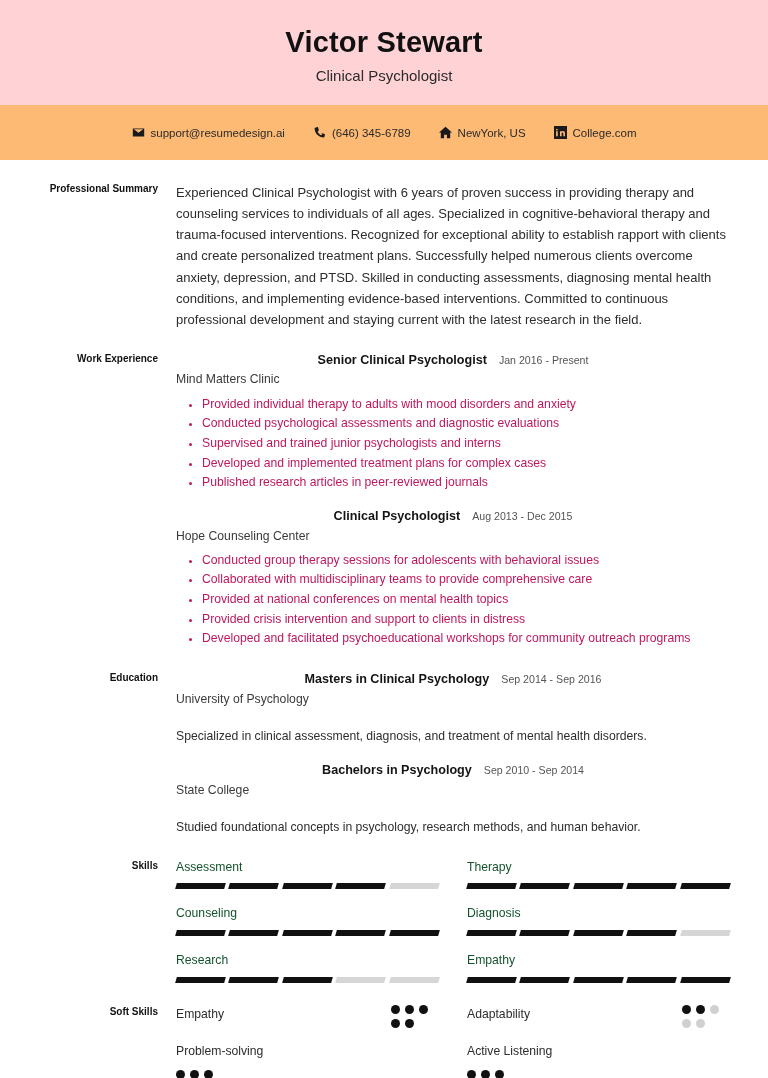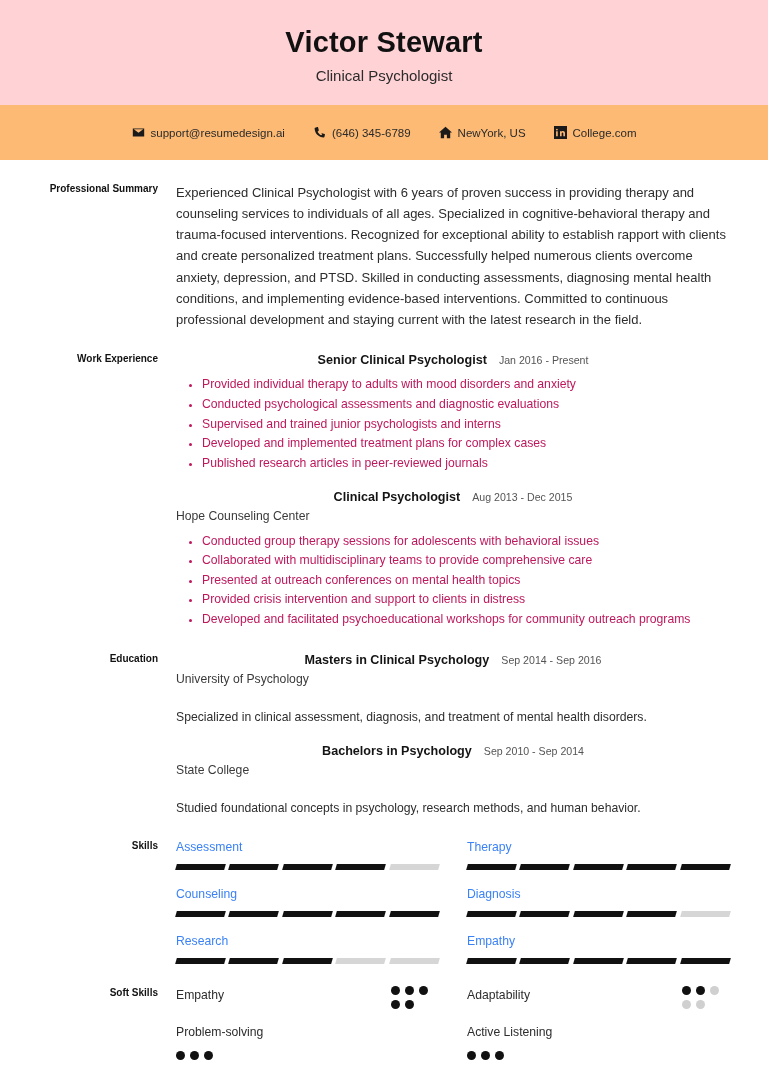--- a/index.html
+++ b/index.html
@@ -141,21 +141,21 @@
   .two-col {
     display: flex;
     gap: 28px;
   }
   .col { flex: 1 1 0; min-width: 0; }
 
   .skill { margin-bottom: 16px; }
   .skill:last-child { margin-bottom: 0; }
   .skill-name {
     font-size: 12.2px;
-    color: #3b82f6;
+    color: #14532d;
     line-height: 1.45;
     margin-bottom: 7px;
   }
   .bar {
     display: flex;
     gap: 4px;
   }
   .seg {
     flex: 1 1 0;
     height: 6px;
@@ -262,39 +262,40 @@
 
   <div class="section">
     <div class="sec-label">Work Experience</div>
     <div class="sec-body">
 
       <div class="entry">
         <div class="entry-head">
           <div class="entry-title">Senior Clinical Psychologist</div>
           <div class="entry-date">Jan 2016 - Present</div>
         </div>
+        <div class="entry-org">Mind Matters Clinic</div>
         <ul class="bullets">
           <li>Provided individual therapy to adults with mood disorders and anxiety</li>
           <li>Conducted psychological assessments and diagnostic evaluations</li>
           <li>Supervised and trained junior psychologists and interns</li>
           <li>Developed and implemented treatment plans for complex cases</li>
           <li>Published research articles in peer-reviewed journals</li>
         </ul>
       </div>
 
       <div class="entry">
         <div class="entry-head">
           <div class="entry-title">Clinical Psychologist</div>
           <div class="entry-date">Aug 2013 - Dec 2015</div>
         </div>
         <div class="entry-org">Hope Counseling Center</div>
         <ul class="bullets">
           <li>Conducted group therapy sessions for adolescents with behavioral issues</li>
           <li>Collaborated with multidisciplinary teams to provide comprehensive care</li>
-          <li>Presented at outreach conferences on mental health topics</li>
+          <li>Provided at national conferences on mental health topics</li>
           <li>Provided crisis intervention and support to clients in distress</li>
           <li>Developed and facilitated psychoeducational workshops for community outreach programs</li>
         </ul>
       </div>
 
     </div>
   </div>
 
   <div class="section">
     <div class="sec-label">Education</div>

